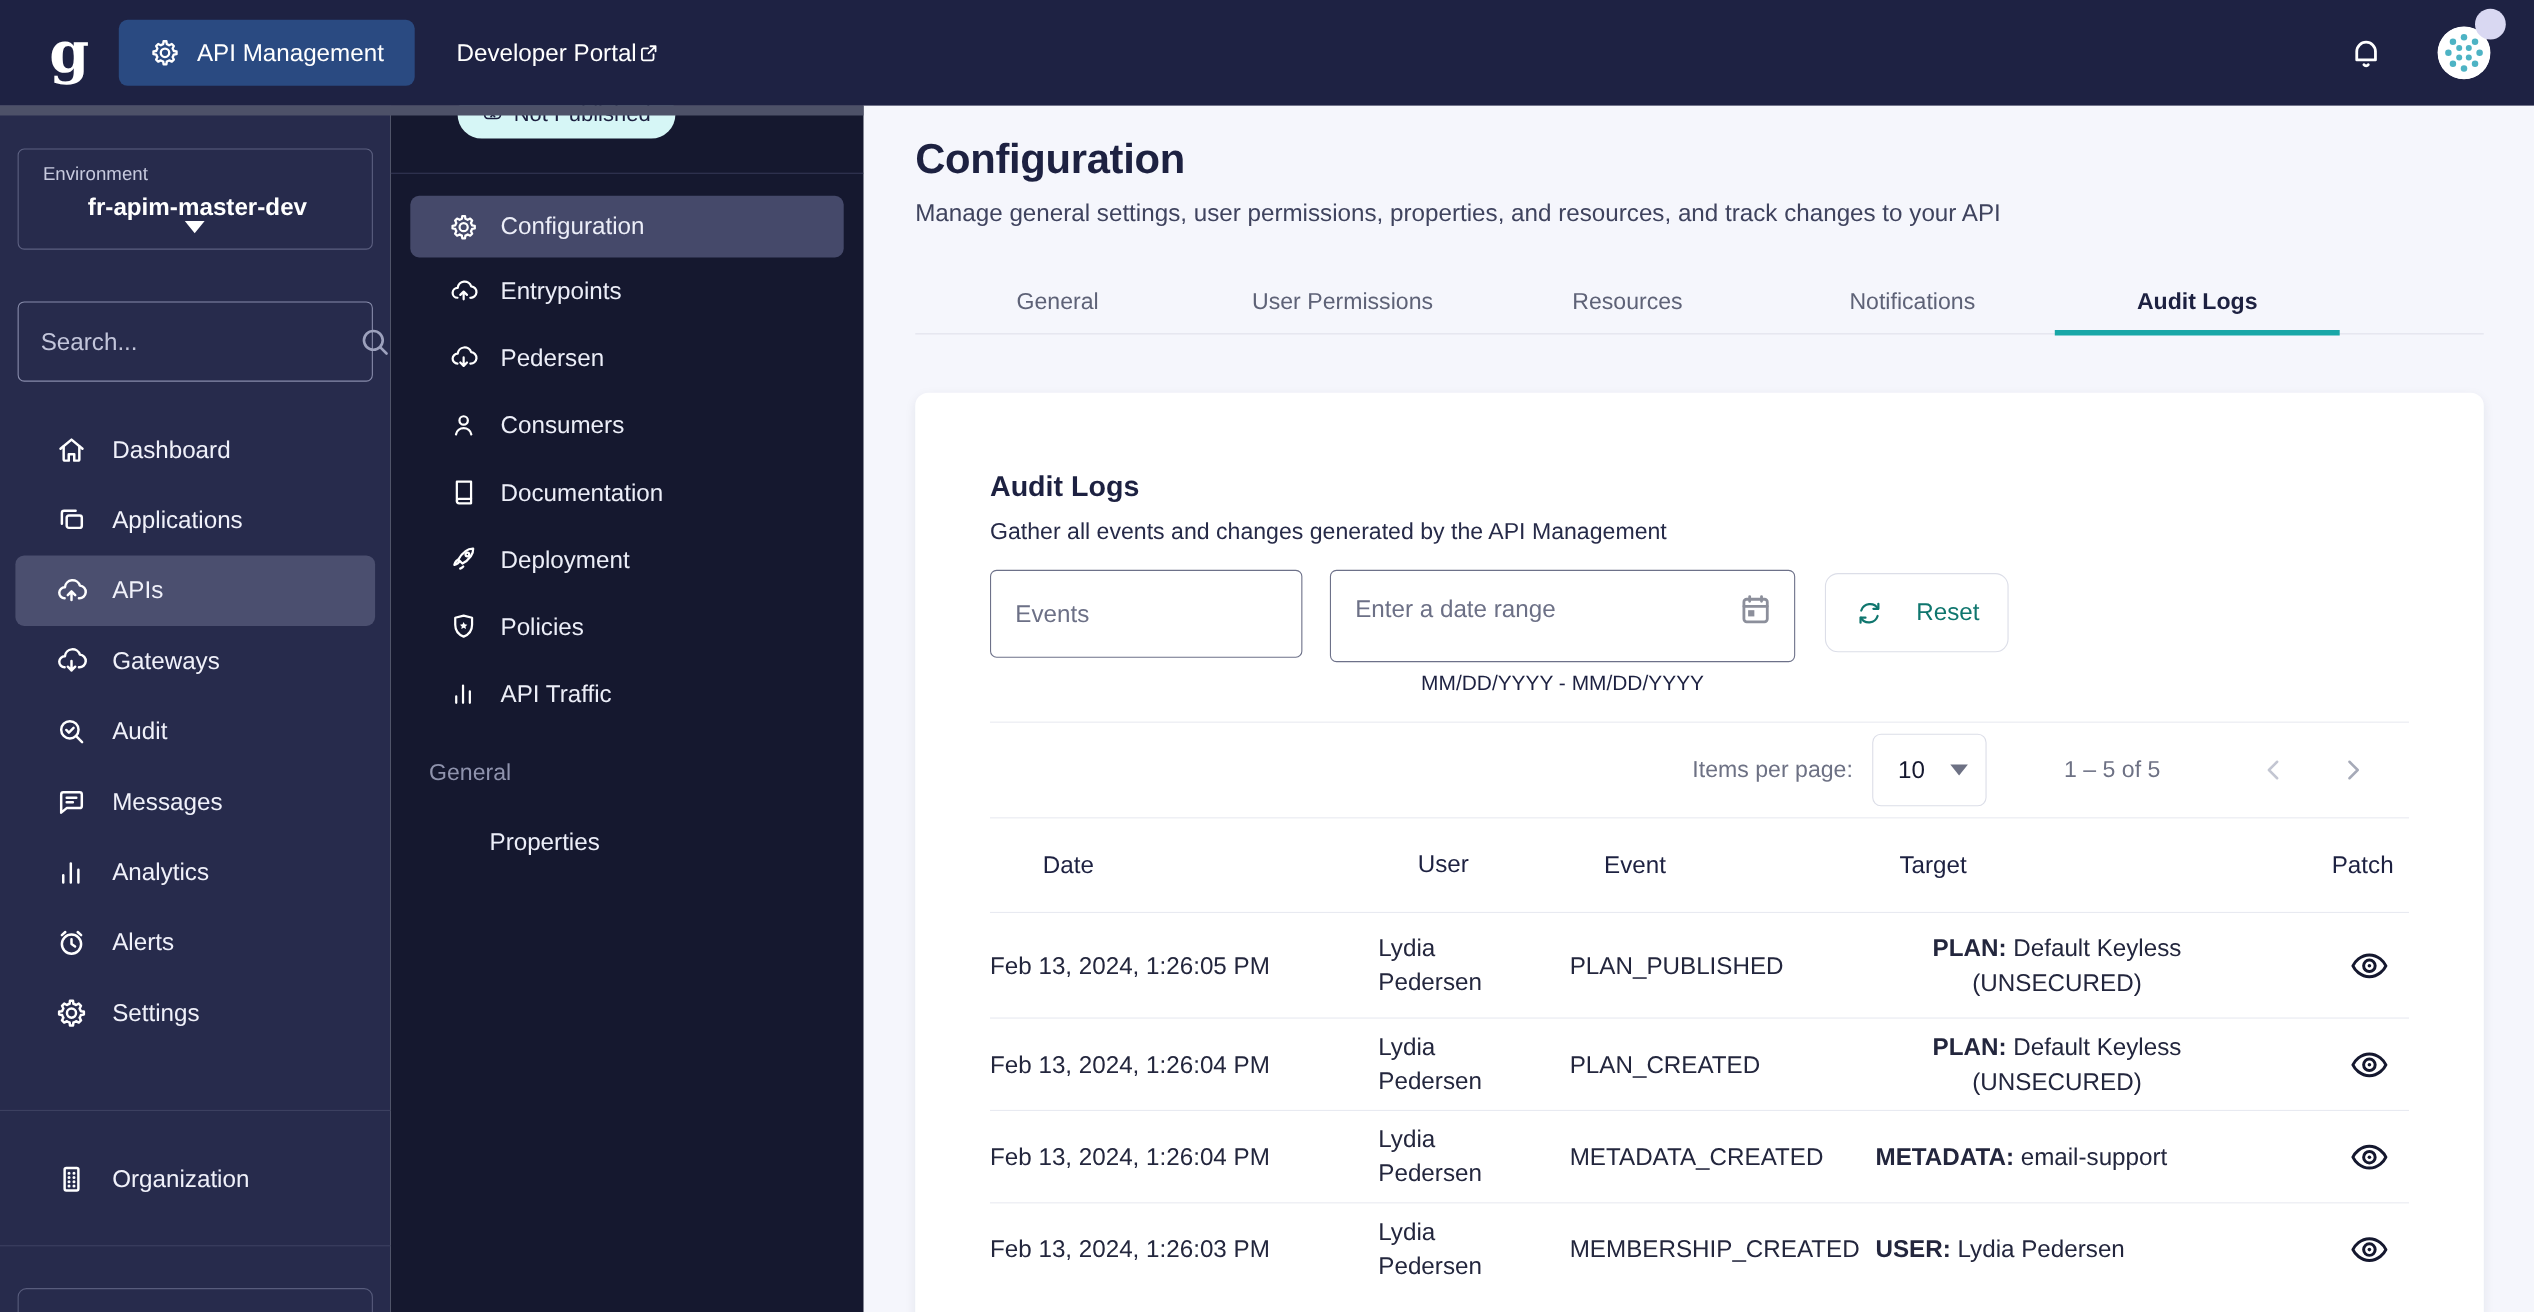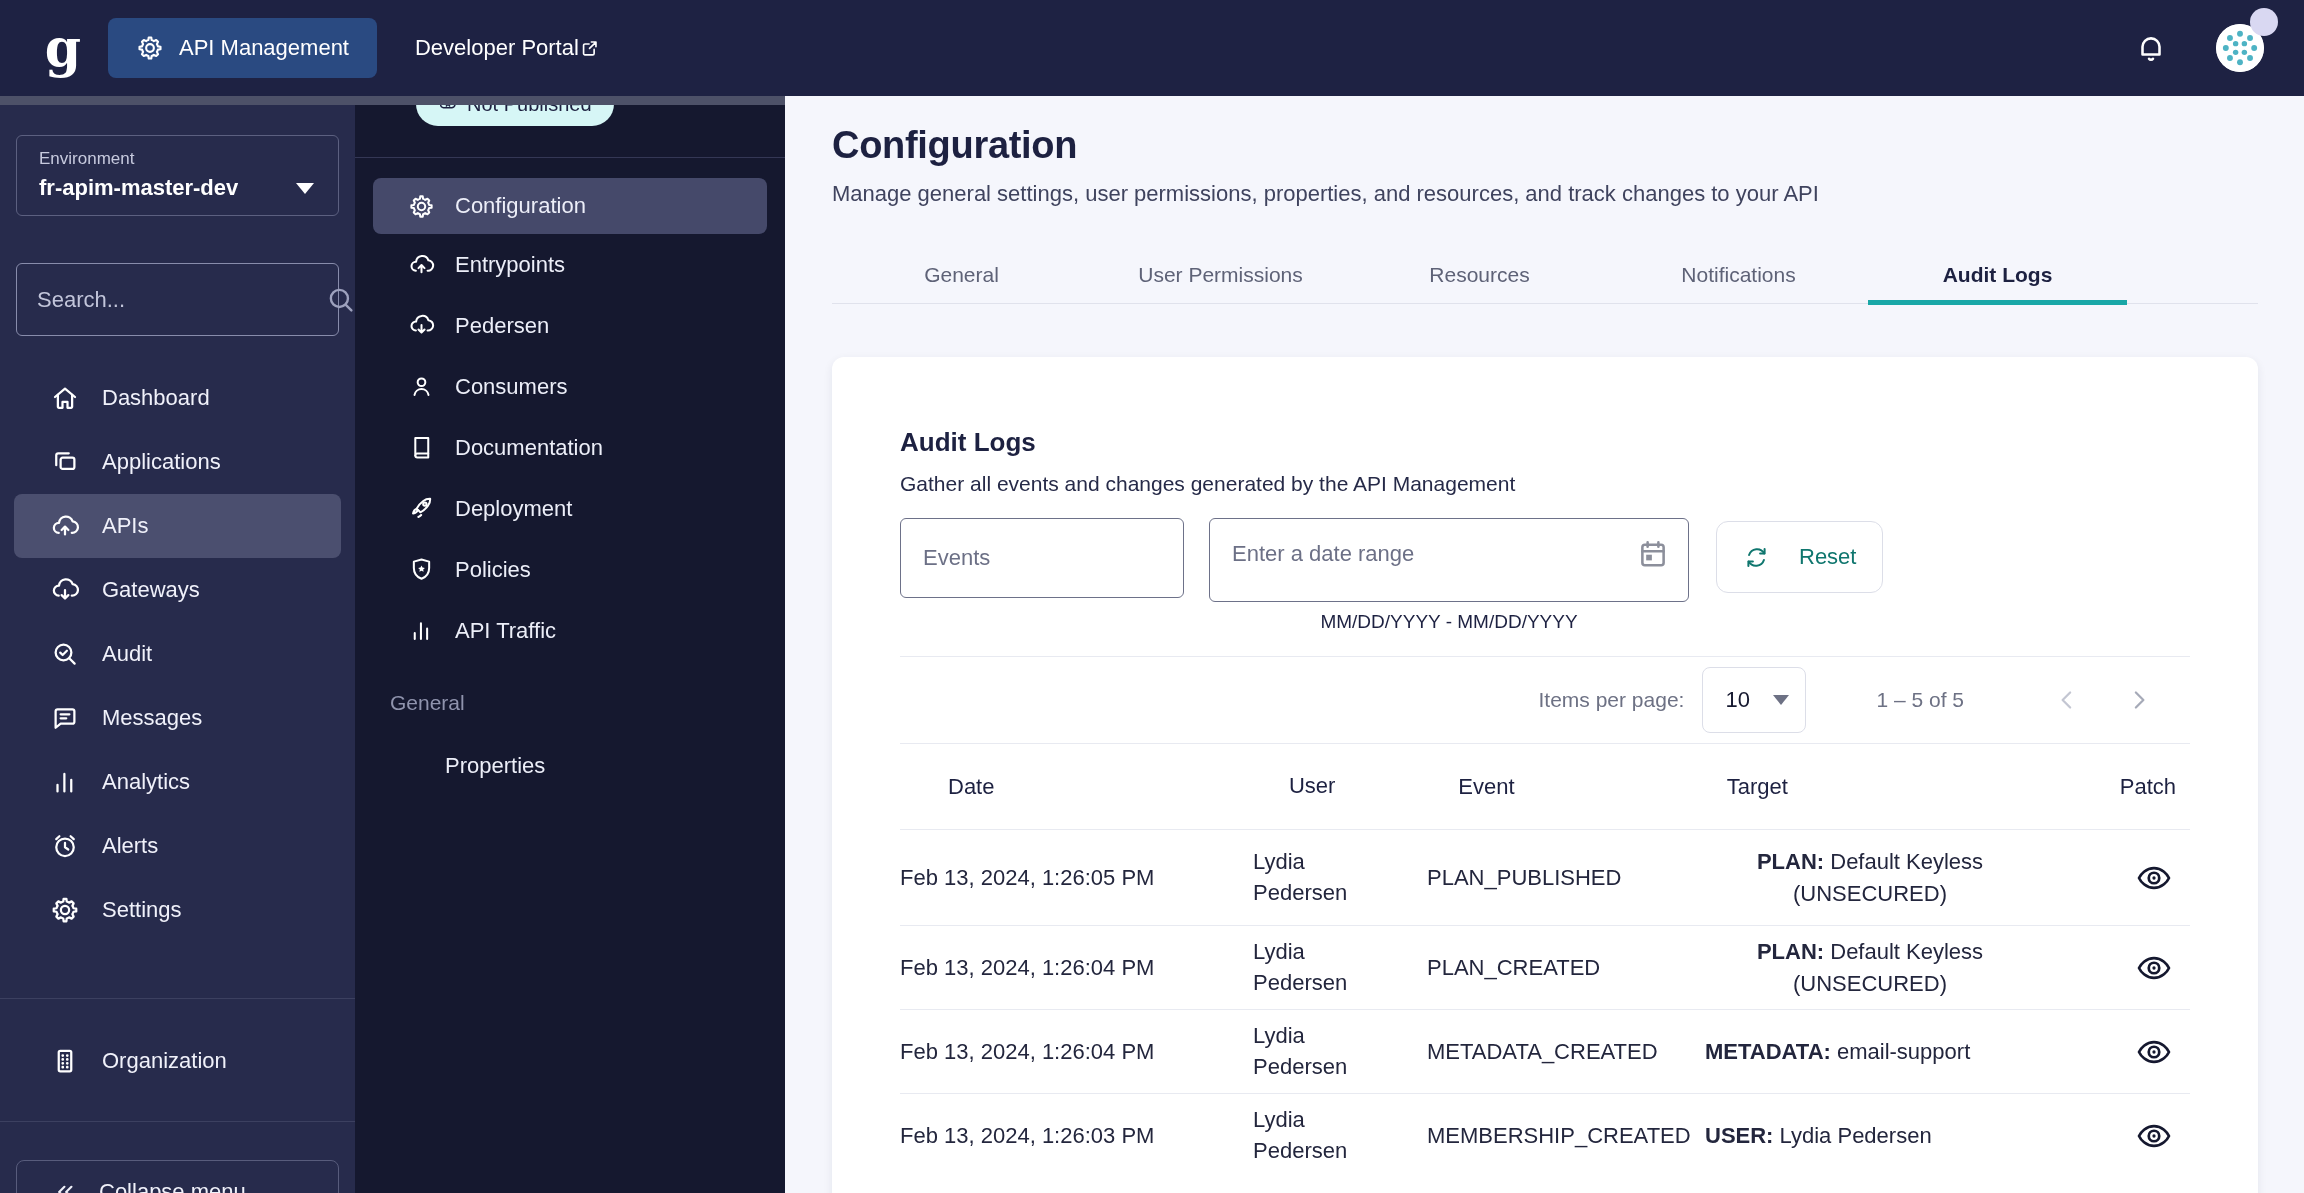--- a/index.html
+++ b/index.html
@@ -25,21 +25,21 @@
     border-radius:50%; background:#d9d8f2; }
 
   
   .top-band { position:absolute; left:0; top:96px; width:785px; height:9px; background:#4d5168; z-index:30; }
 
   
   .sidebar { position:absolute; left:0; top:96px; width:355px; height:1097px; background:#272b4c;
     color:#eef0f9; z-index:10; overflow:hidden; }
   .env-box { margin:39px 16px 0 16px; border:1px solid #5c6080; border-radius:6px; padding:13px 18px 14px 22px; cursor:pointer; }
   .env-label { font-size:17px; color:#c7cade; }
-  .env-row { display:flex; align-items:center; justify-content:space-between; margin-top:6px; }
+  .env-row { display:flex; align-items:center; justify-content:space-between; margin-top:6px;flex-direction:column; }
   .env-value { font-size:22px; font-weight:600; color:#fff; }
   .caret-down { width:0; height:0; border-left:9px solid transparent; border-right:9px solid transparent;
     border-top:11px solid #fff; margin-right:6px; }
   .search-box { margin:47px 16px 0 16px; height:73px; border:1px solid #888cab; border-radius:6px;
     display:flex; align-items:center; padding:0 18px 0 20px; }
   .search-box input { flex:1; background:transparent; border:none; outline:none; color:#e7e9f5;
     font-size:22px; font-family:inherit; }
   .search-box input::placeholder { color:#c2c5da; }
   .search-icon { color:#9da1bd; }
   .nav { margin-top:30px; }
@@ -83,21 +83,21 @@
     box-shadow:0 3px 10px rgba(29,33,65,.08); padding:70px 68px 0 68px; }
   .card-title { font-size:26px; font-weight:700; color:#1d2141; }
   .card-subtitle { margin-top:14px; font-size:21px; color:#262a48; }
 
   .filters { margin-top:22px; display:flex; align-items:flex-start; }
   .events-box { width:284px; height:80px; border:1px solid #6d7189; border-radius:6px;
     display:flex; align-items:center; padding-left:22px; cursor:pointer; }
   .events-box input { border:none; outline:none; width:280px; font-size:22px; font-family:inherit; background:transparent; }
   .events-box input::placeholder { color:#6c7086; }
   .date-wrap { margin-left:25px; display:flex; flex-direction:column; align-items:center; }
-  .date-box { width:480px; height:84px; border:1px solid #6d7189; border-radius:6px;
+  .date-box { width:423px; height:84px; border:1px solid #6d7189; border-radius:6px;
     display:flex; align-items:center; padding:0 18px 12px 22px; }
   .date-box input { flex:1; border:none; outline:none; font-size:22px; font-family:inherit; background:transparent; }
   .date-box input::placeholder { color:#6c7086; }
   .cal-icon { color:#8c8f9b; cursor:pointer; }
   .date-hint { margin-top:9px; font-size:19px; color:#1d2141; }
   .reset-btn { margin:3px 0 0 27px; height:72px; padding:0 26px; background:#fff;
     border:1px solid #dcdee8; border-radius:12px; display:flex; align-items:center; gap:29px;
     font-size:22px; font-weight:500; color:#0f766e; cursor:pointer; }
 
   .hdivider { height:1px; background:#e8eaf1; }

